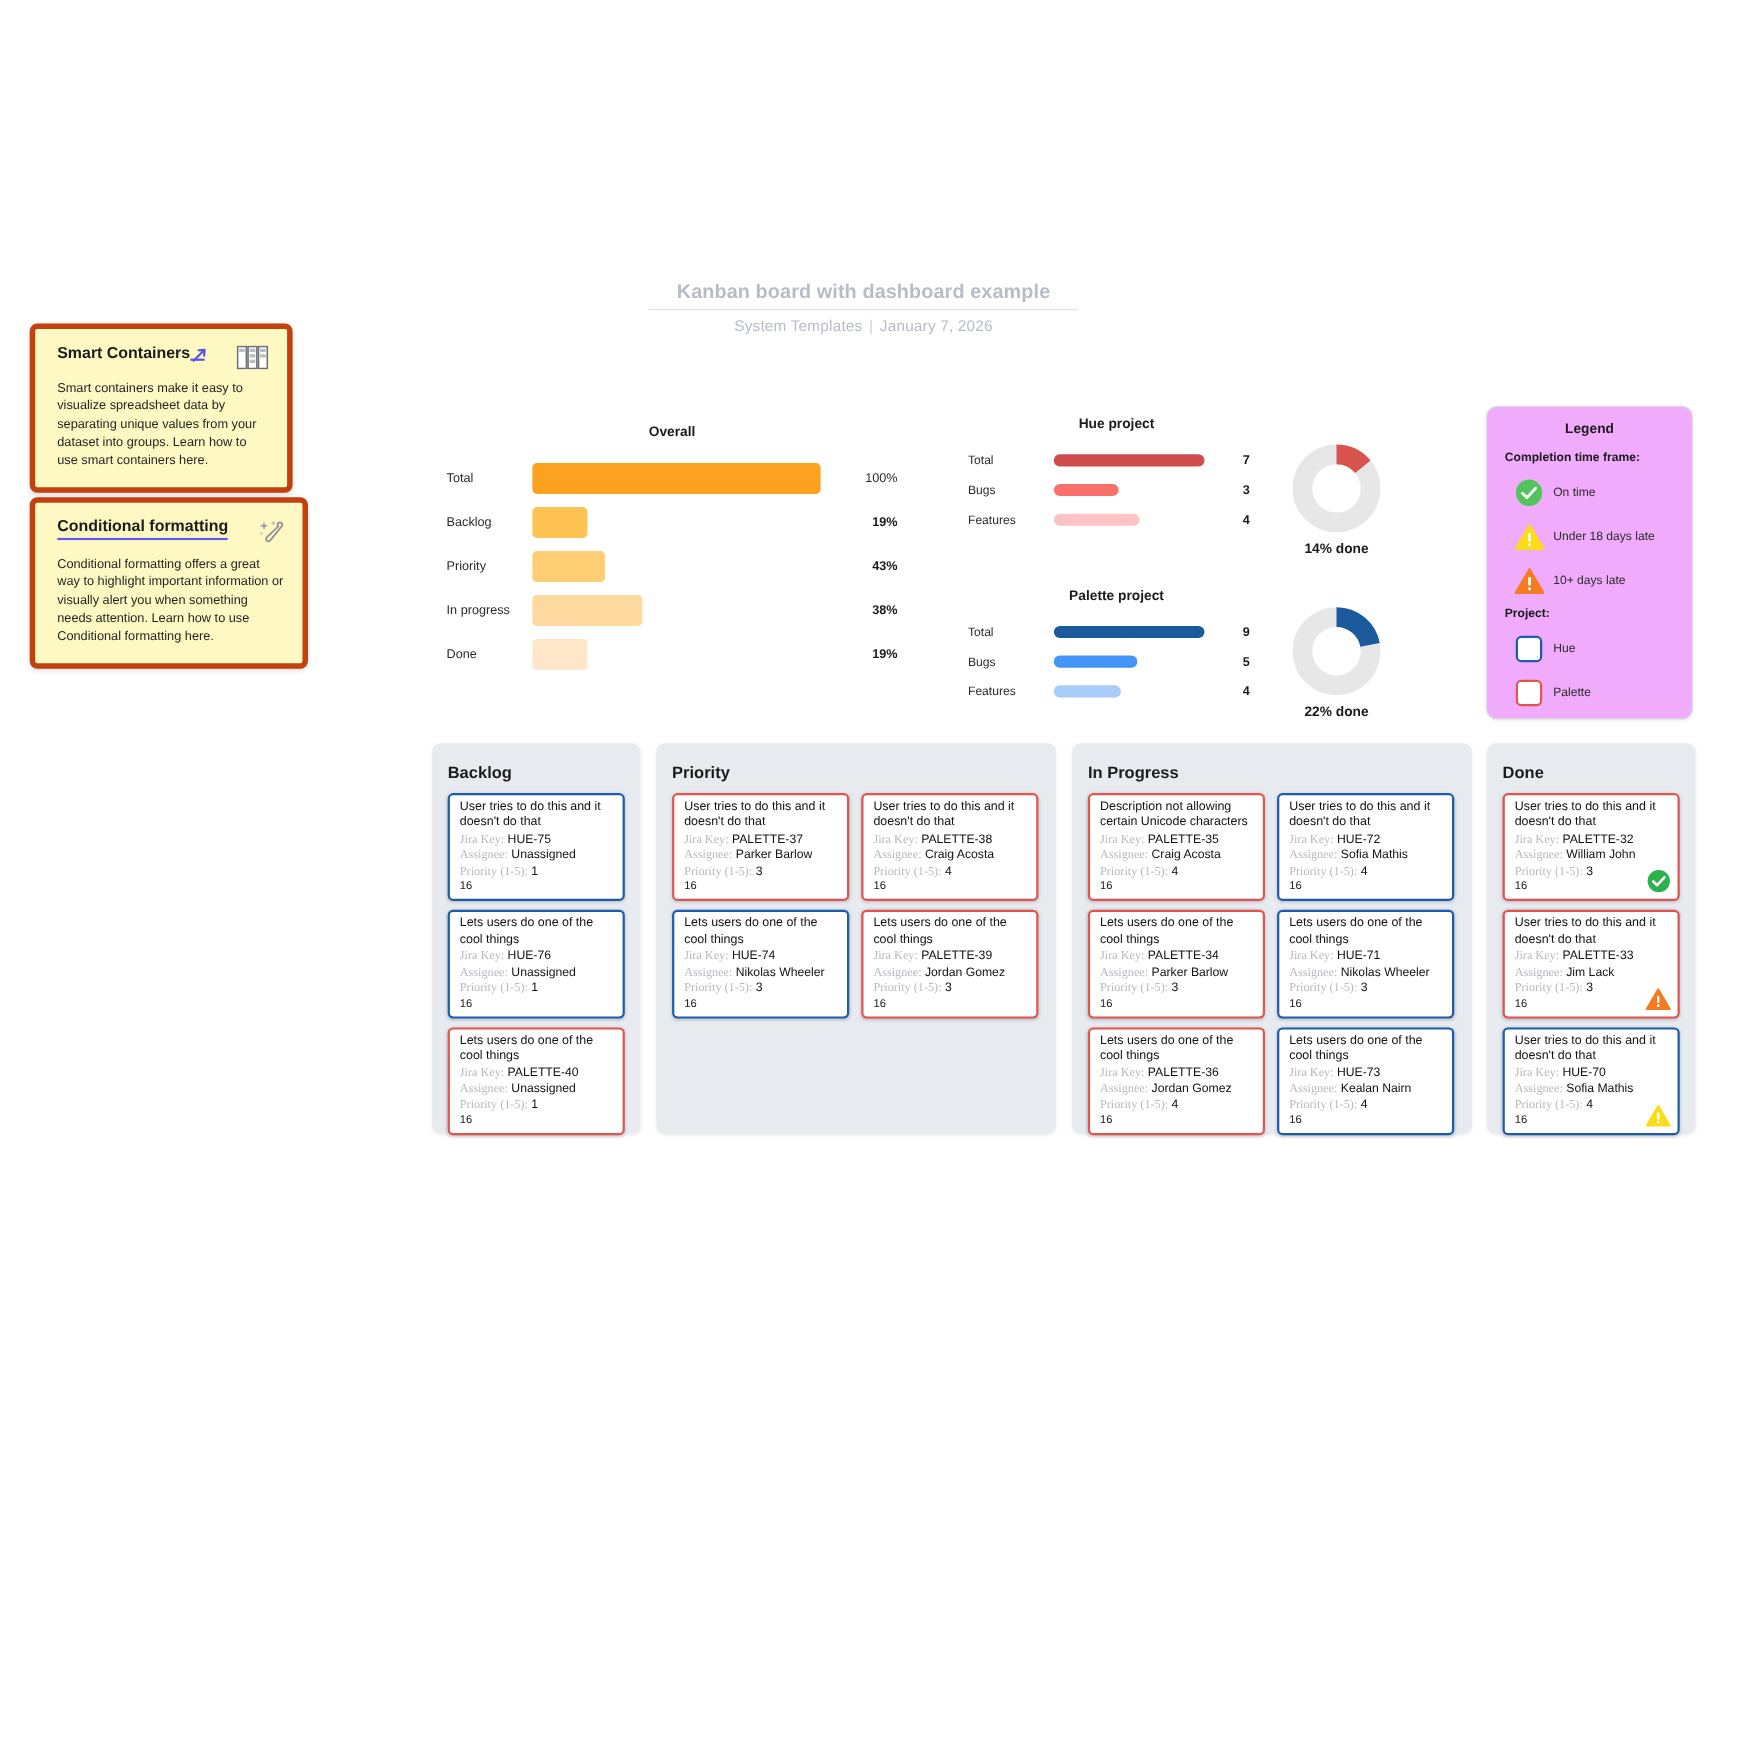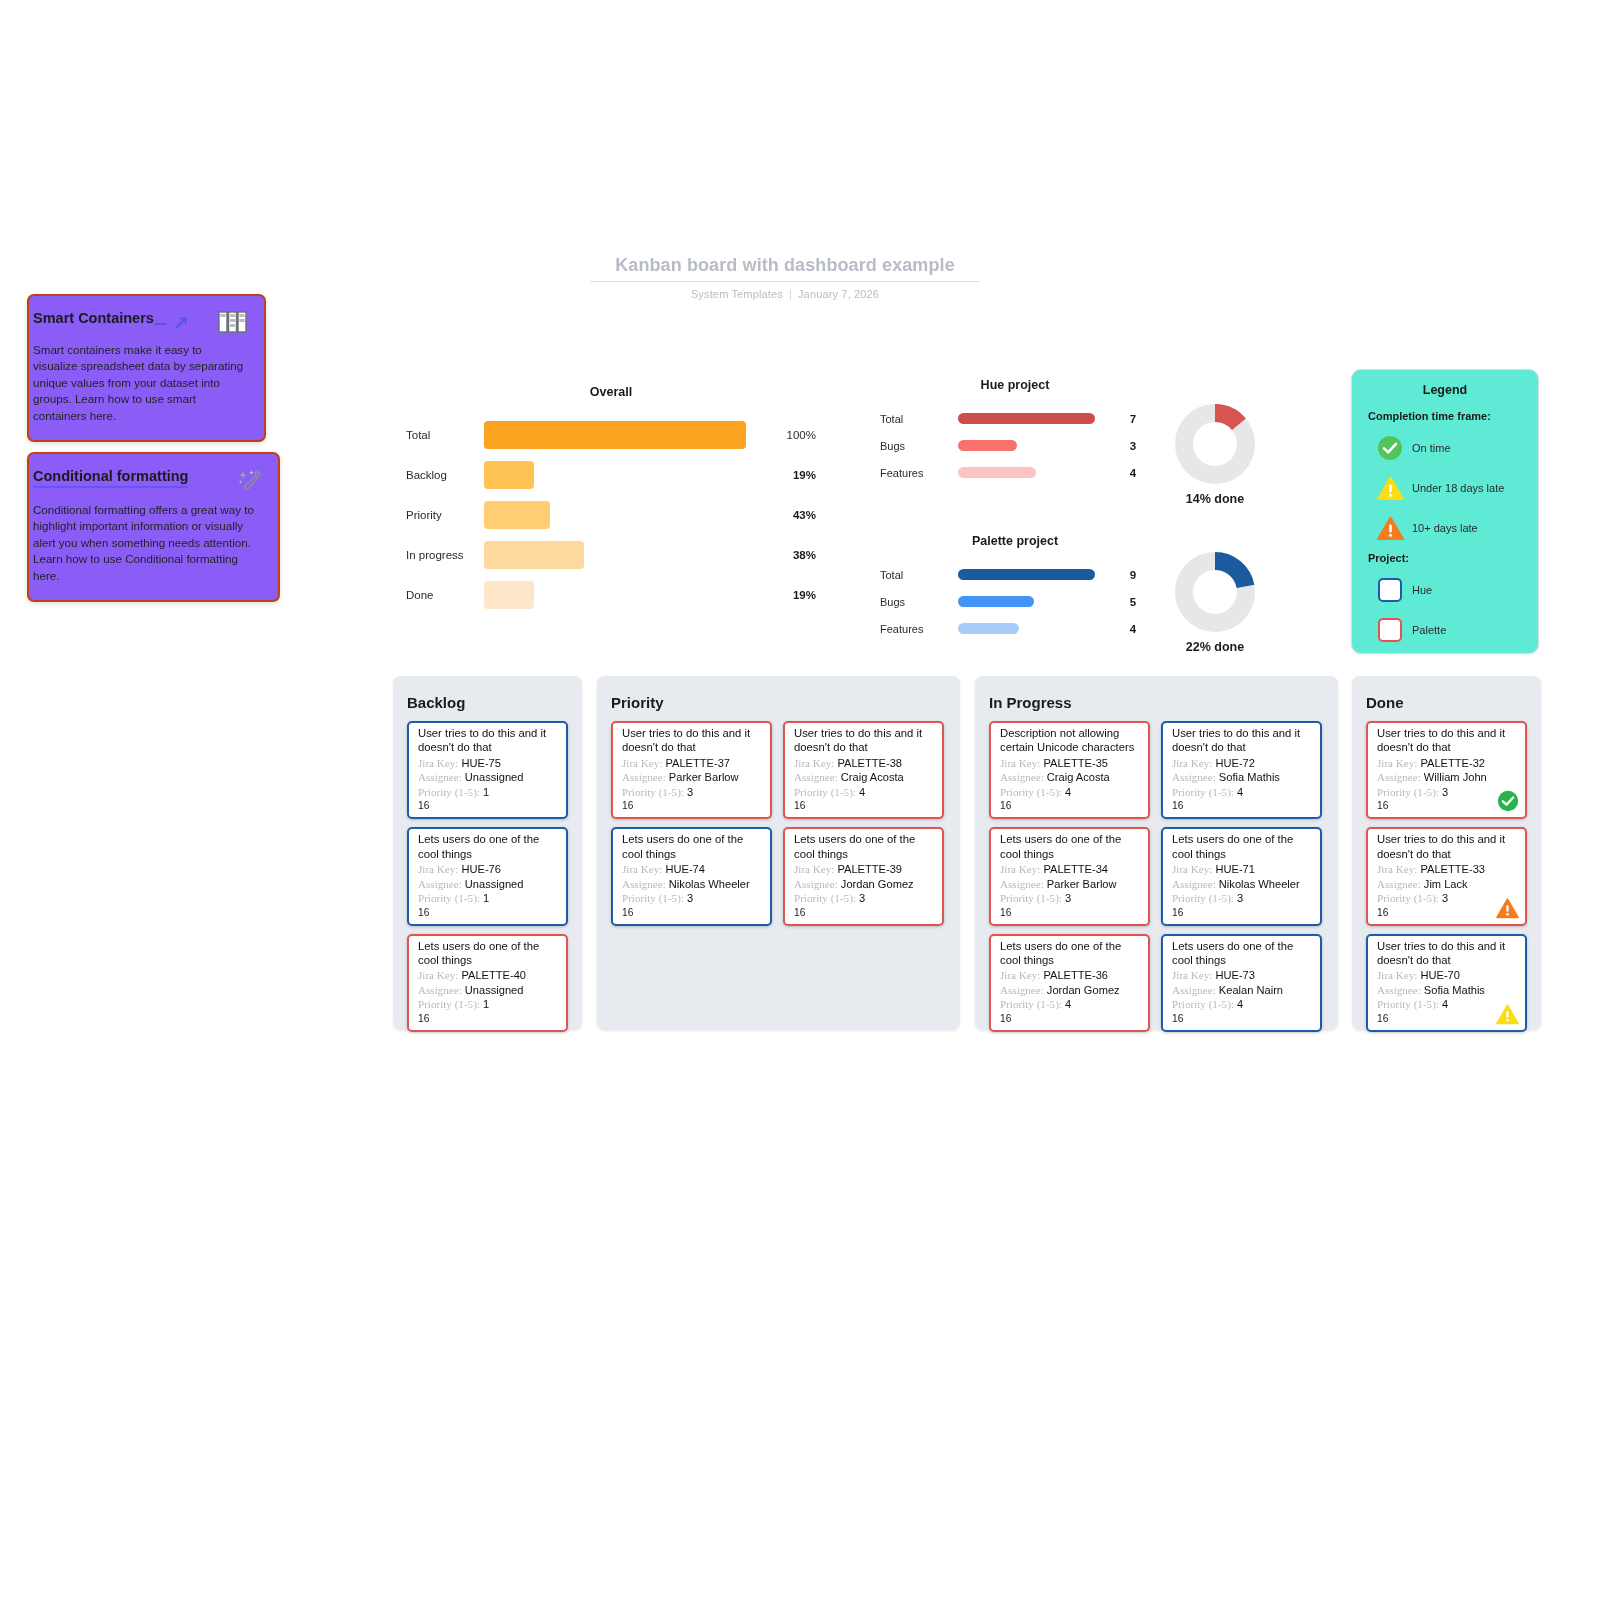--- a/index.html
+++ b/index.html
@@ -11,31 +11,31 @@
   }
   .page { position: relative; width: 1600px; height: 1600px; }
 
   
   .title-block { position: absolute; left: 590px; top: 255px; width: 390px; text-align: center; }
   .doc-title {
     font-size: 18px; font-weight: bold; color: #b8bcc6;
     letter-spacing: .1px; padding-bottom: 5px;
     border-bottom: 1.5px solid #dcdfe5;
   }
-  .doc-sub { margin-top: 6px; font-size: 11px; color: #b8bcc6; letter-spacing: .15px; }
+  .doc-sub { margin-top: 6px; font-size: 14px; color: #b8bcc6; letter-spacing: .15px; }
   .doc-sub .sep { margin: 0 6px; color: #cdd1d9; }
 
   
   .tip-card {
     position: absolute;
-    background: #8b5cf6;
-    border: 2px solid #c2410c;
+    background: #fef9c3;
+    border: 5px solid #c2410c;
     border-radius: 7px;
     box-shadow: 0 2px 5px rgba(25,30,45,.13), 0 0 0 .5px rgba(0,0,0,.02);
-    padding: 14px 16px 16px 4px;
+    padding: 14px 16px 16px 20px;
   }
   #tip-smart { left: 27px; top: 294px; width: 239px; }
   #tip-cond  { left: 27px; top: 452px; width: 253px; }
   .tip-head { display: flex; align-items: flex-start; justify-content: space-between; }
   .tip-title {
     font-size: 14.5px; font-weight: bold; color: #1b1b1b;
     position: relative; display: inline-block; padding-bottom: 3px;
   }
   .tip-title.ul-partial::after {
     content: ""; position: absolute; left: 0; bottom: -1px; width: 100%;
@@ -72,21 +72,21 @@
   .prow-val { width: 34px; text-align: center; font-size: 11.5px; font-weight: bold; color: #1b1b1b; }
 
   .donut-wrap { position: absolute; text-align: center; width: 120px; }
   #donut-hue { left: 1155px; top: 403px; }
   #donut-pal { left: 1155px; top: 551px; }
   .donut-lbl { margin-top: 7px; font-size: 12.5px; font-weight: bold; color: #1b1b1b; }
 
   
   #legend {
     position: absolute; left: 1351px; top: 369px; width: 188px; height: 285px;
-    background: #5eead4; border: 1.5px solid #d8dbe1; border-radius: 10px;
+    background: #f0abfc; border: 1.5px solid #d8dbe1; border-radius: 10px;
     box-shadow: 0 1px 3px rgba(20,25,40,.07);
     padding: 13px 16px;
   }
   #legend .lg-title { font-size: 12.5px; font-weight: bold; color: #1b1b1b; text-align: center; margin-bottom: 13px; }
   .lg-group { font-size: 11px; font-weight: bold; color: #1b1b1b; margin-bottom: 6px; }
   .lg-row { display: flex; align-items: center; height: 40px; }
   .lg-ico { width: 44px; display: flex; align-items: center; justify-content: center; flex: 0 0 44px; }
   .lg-txt { font-size: 11px; color: #2b2b2b; }
   .lg-spacer { height: 4px; }
   .sw-box { width: 24px; height: 24px; border-radius: 5px; background: #fff; }

